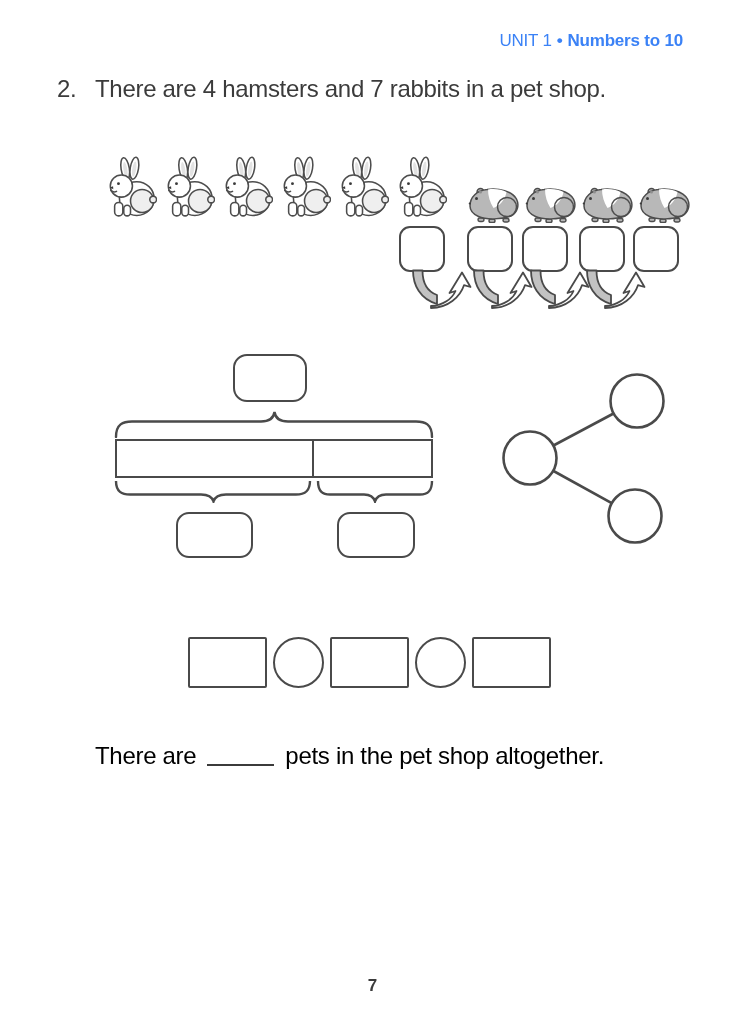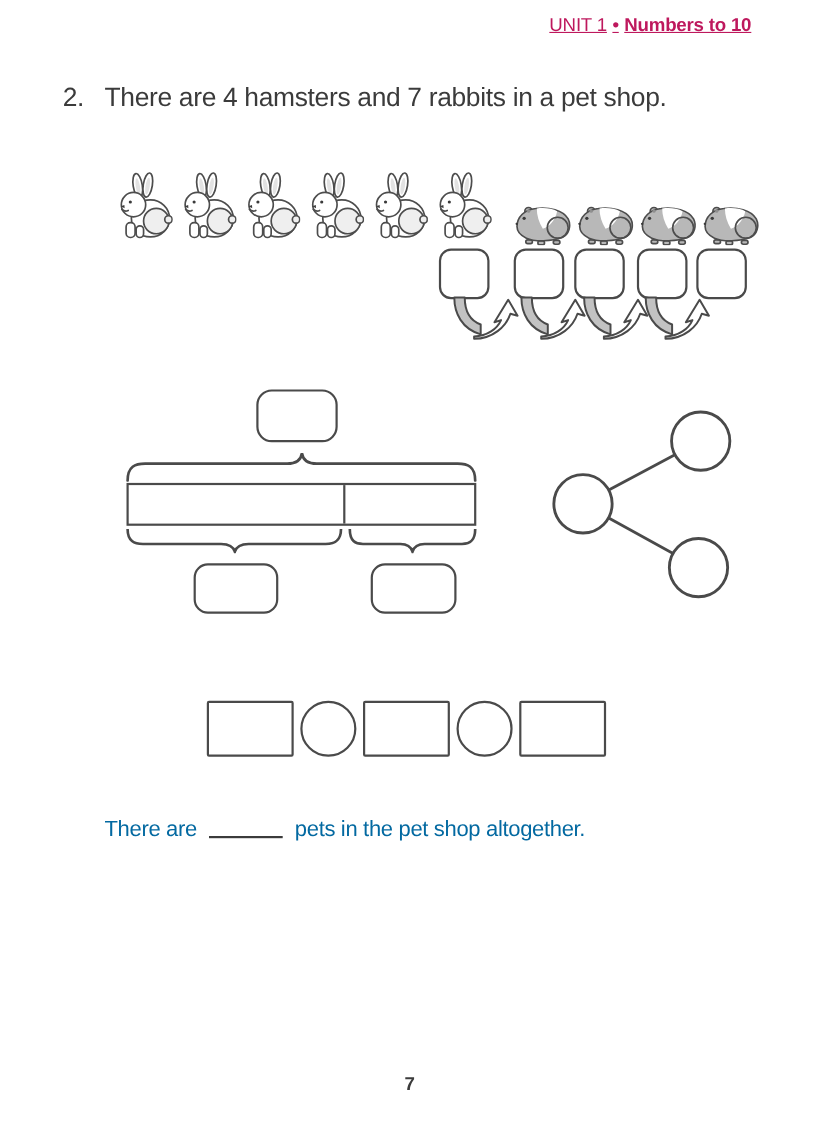--- a/index.html
+++ b/index.html
@@ -3,21 +3,21 @@
 <meta charset="utf-8">
 <style>
   html,body{margin:0;padding:0;background:#ffffff;}
   .page{
     position:relative;width:745px;height:1024px;background:#ffffff;overflow:hidden;
     font-family:"Liberation Sans",sans-serif;color:#3b3b3b;
   }
   .defs-svg{position:absolute;width:0;height:0;overflow:hidden;}
 
   
-  .header{position:absolute;top:13px;right:62px;font-size:17px;letter-spacing:-0.2px;color:#be185d;white-space:nowrap;text-decoration:underline;}
+  .header{position:absolute;top:31px;right:62px;font-size:17px;letter-spacing:-0.2px;color:#3b82f6;white-space:nowrap;}
   .header .sep{font-weight:bold;margin:0 5px;}
   .header .bold{font-weight:bold;}
 
   
   .question{position:absolute;left:57px;top:72px;display:flex;font-size:24px;line-height:33px;letter-spacing:-0.3px;color:#3b3b3b;}
   .q-num{width:38px;flex:0 0 38px;}
   .q-text{white-space:nowrap;}
 
   
   .rabbits{position:absolute;left:105px;top:156px;display:flex;gap:6px;}
@@ -52,21 +52,21 @@
 
   
   .number-bond{position:absolute;left:495px;top:367px;}
 
   
   .equation-row{position:absolute;left:188px;top:637px;display:flex;align-items:center;gap:6px;}
   .eq-rect{width:79px;height:51px;border:2.6px solid #4a4a4a;border-radius:2px;box-sizing:border-box;background:#fff;}
   .eq-circle{width:51px;height:51px;border:2.6px solid #4a4a4a;border-radius:50%;box-sizing:border-box;background:#fff;}
 
   
-  .sentence{position:absolute;left:95px;top:742px;font-size:20px;letter-spacing:-0.3px;color:#0369a1;white-space:nowrap;}
+  .sentence{position:absolute;left:95px;top:742px;font-size:24px;letter-spacing:-0.3px;color:#000000;white-space:nowrap;}
   .blank{display:inline-block;width:67px;height:18px;border-bottom:2.6px solid #3b3b3b;margin:0 11px;vertical-align:-2px;}
 
   
   .page-number{position:absolute;top:976px;left:0;width:745px;text-align:center;font-size:17px;font-weight:bold;color:#3b3b3b;}
 </style>
 </head>
 <body>
 
 <div class="page">
 

